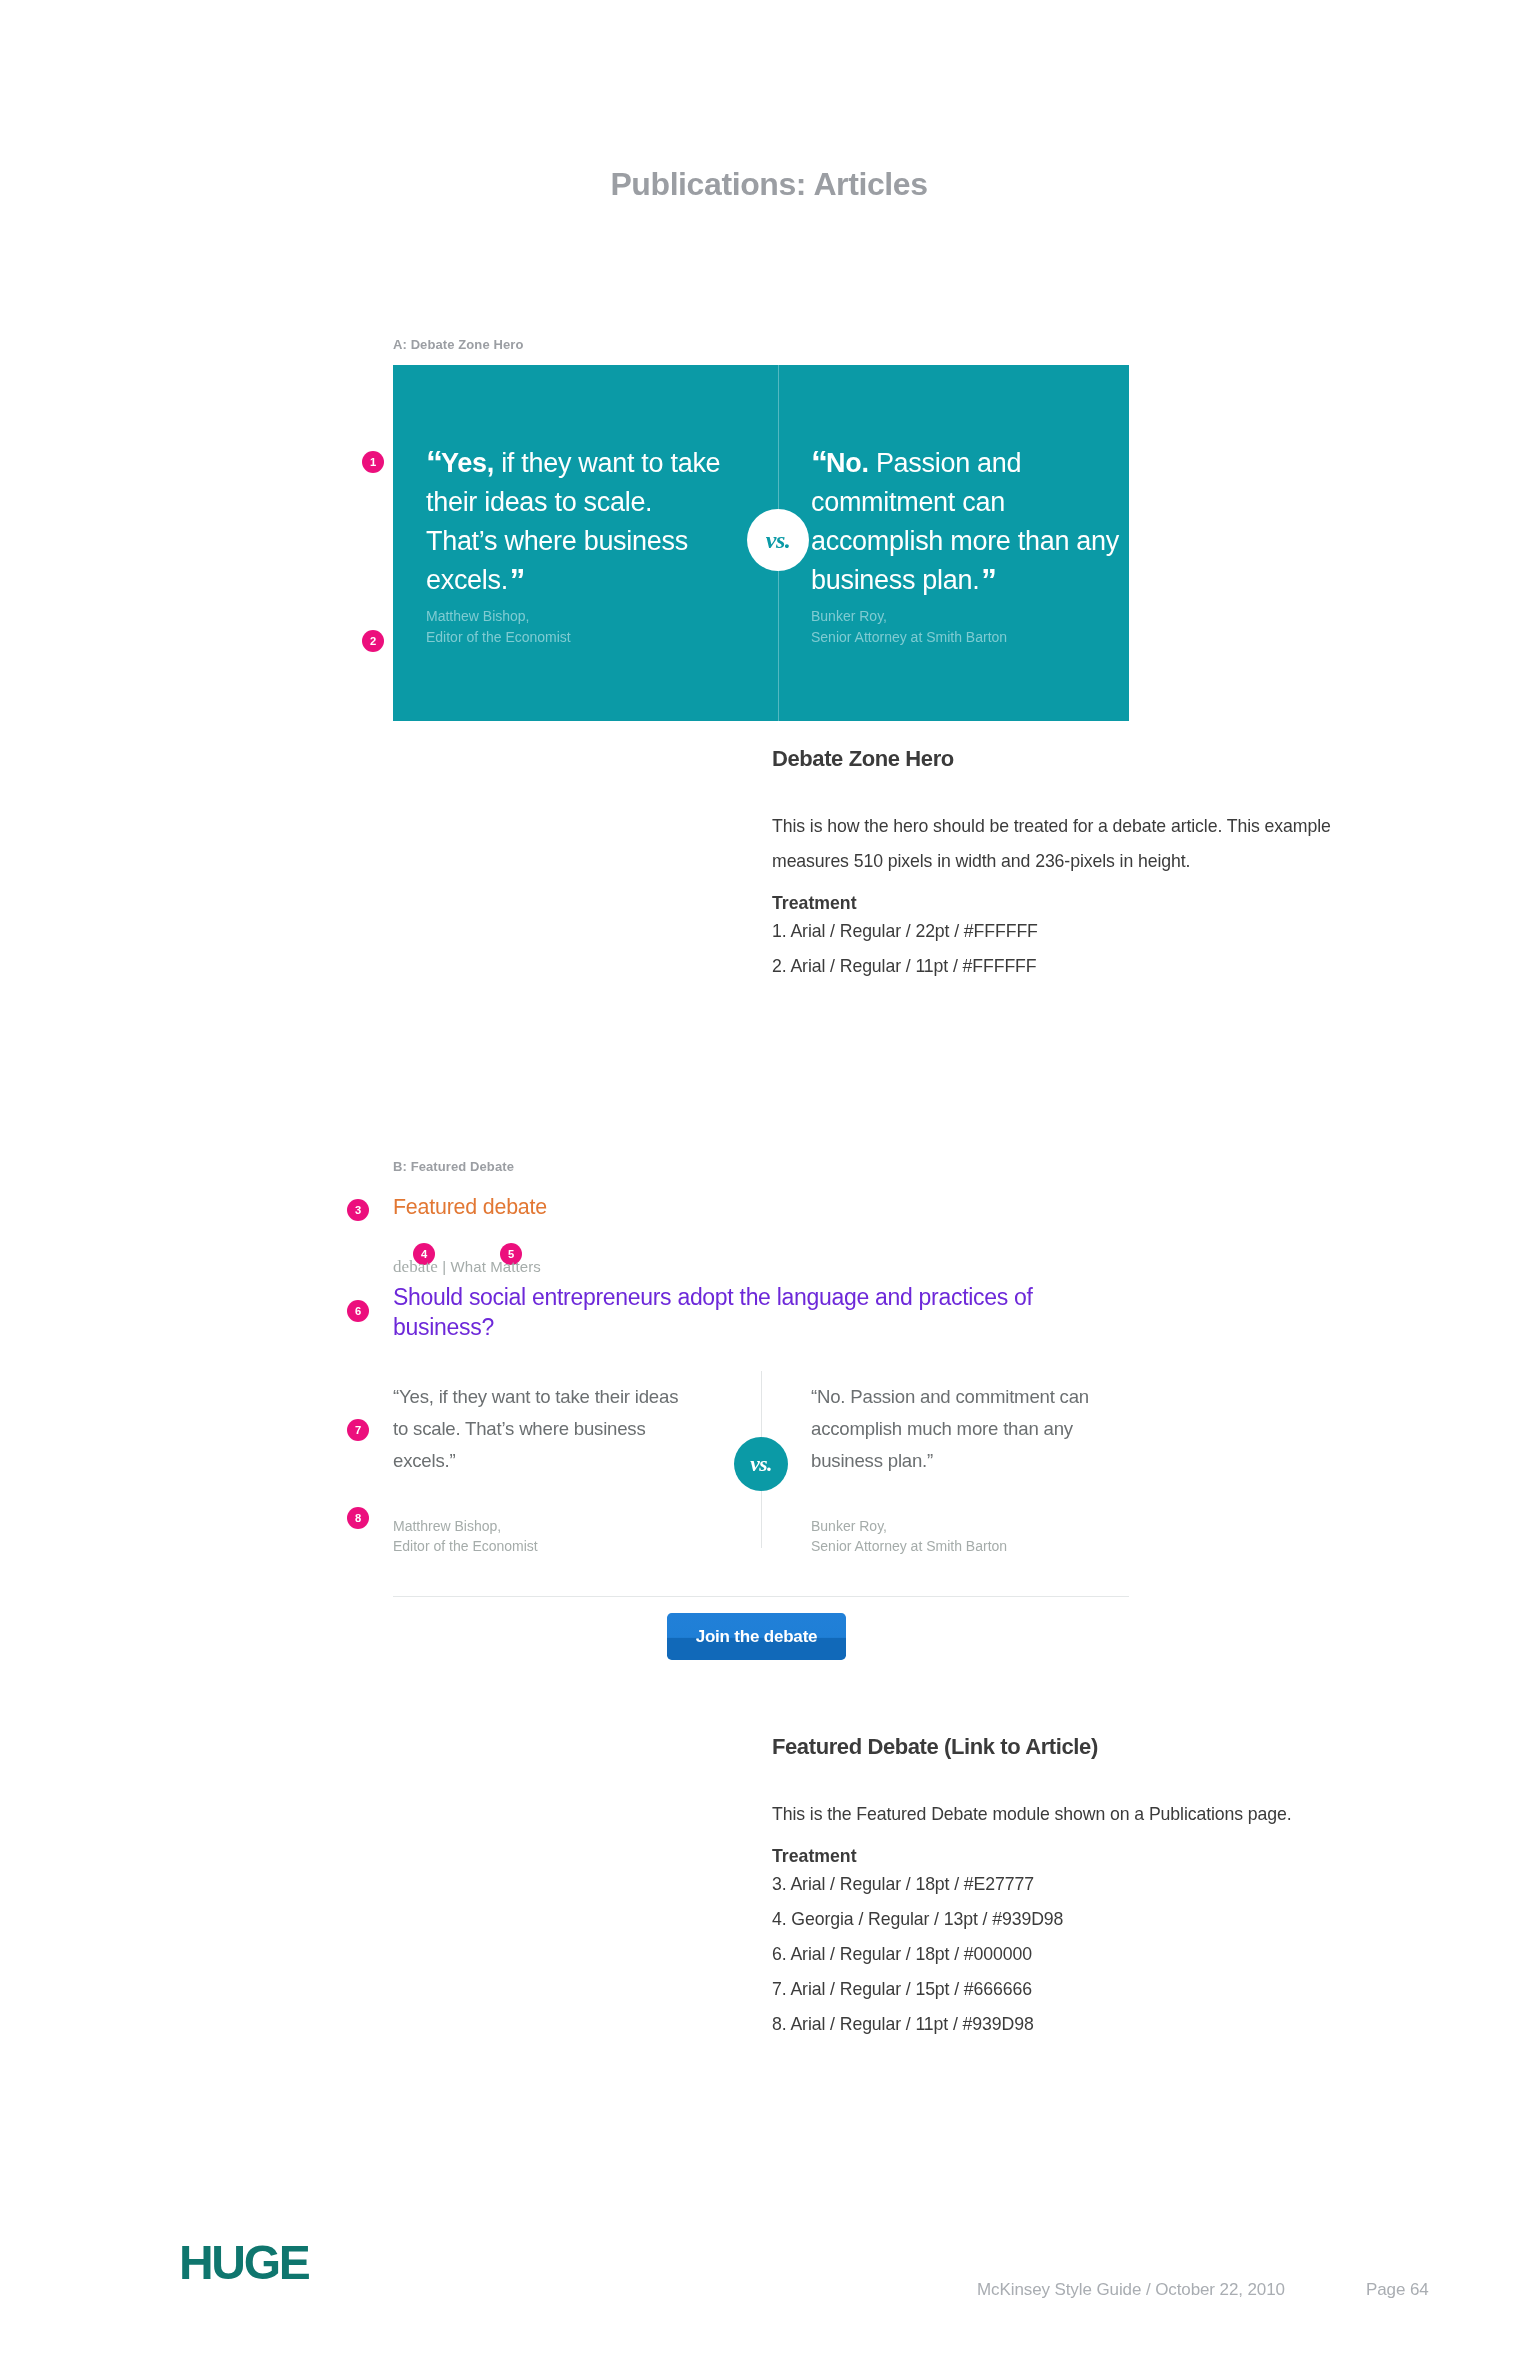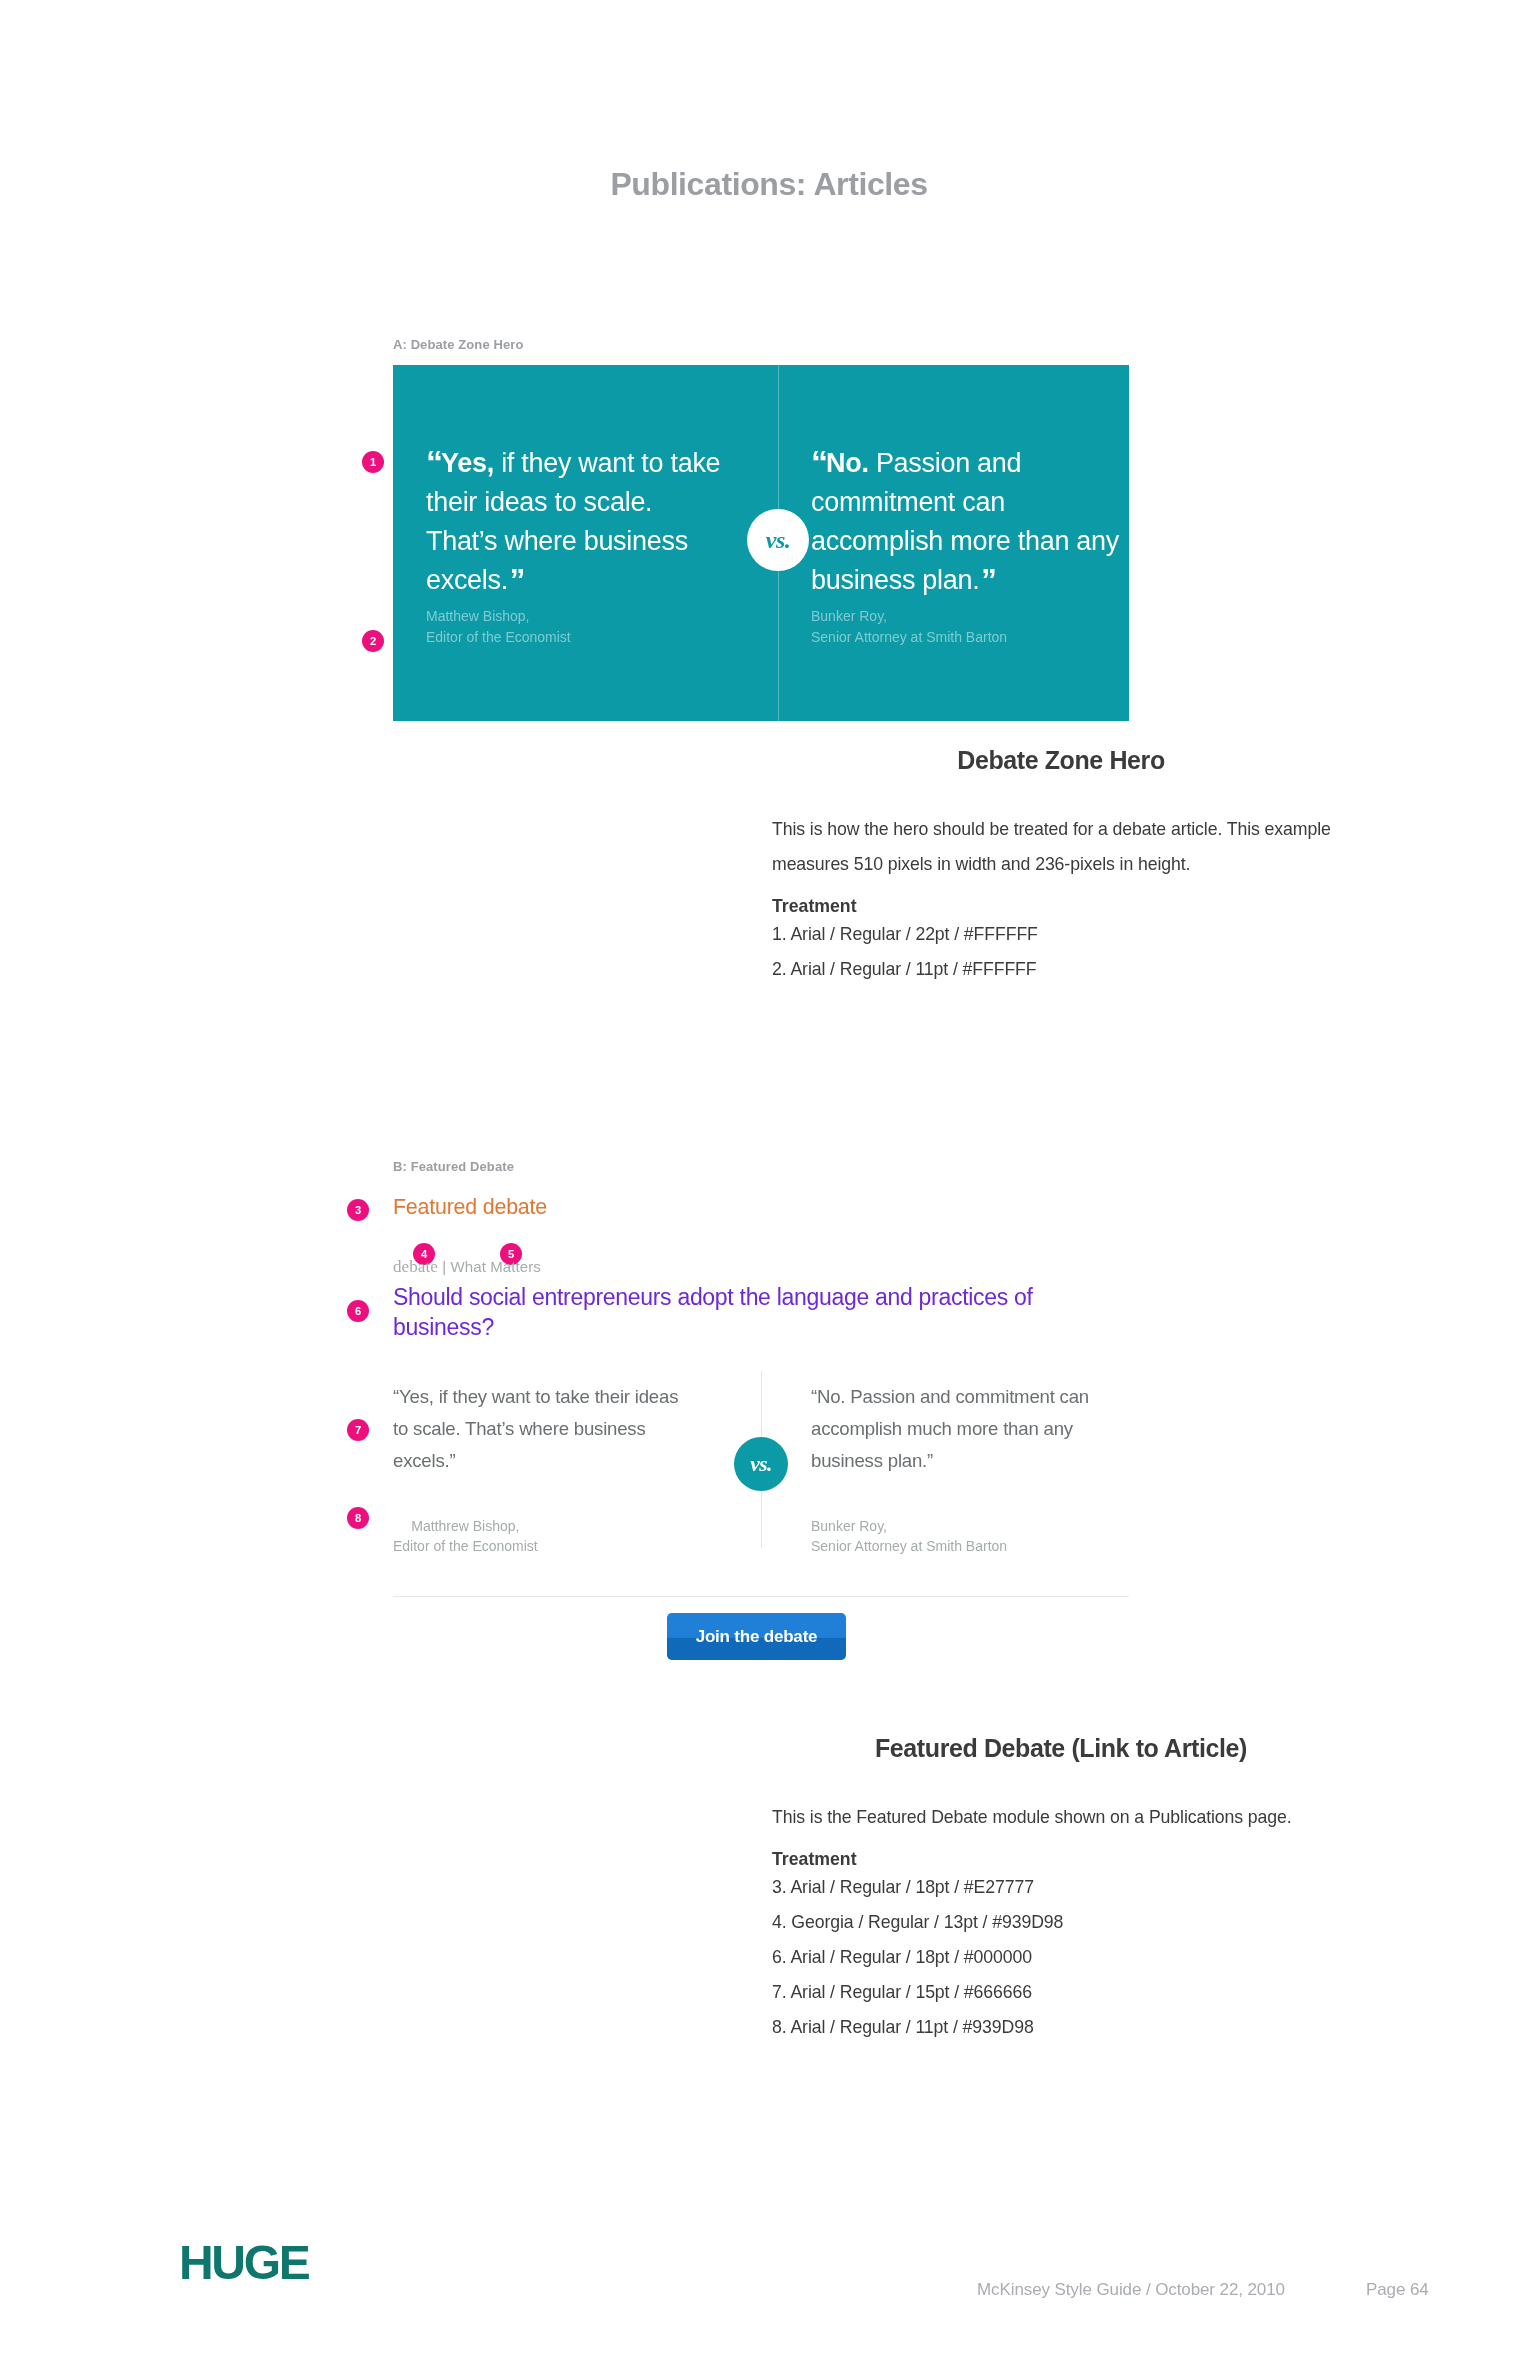--- a/index.html
+++ b/index.html
@@ -166,21 +166,21 @@
     line-height: 32px;
     color: #6b6f71;
     letter-spacing: -0.2px;
   }
   .fd-attrib {
     position: absolute;
     font-size: 14px;
     line-height: 20.5px;
     color: #a5acaa;
   }
-  .fd-attrib.left  { left: 0px;   top: 135px; text-align: center; }
+  .fd-attrib.left  { left: 0px;   top: 135px; }
   .fd-attrib.right { left: 418px; top: 135px; }
 
   .fd-divider {
     position: absolute;
     left: 368px;
     top: -9.3px;
     width: 0.9px;
     height: 177px;
     background: #e2e5e6;
   }
@@ -229,25 +229,24 @@
   }
 
   
   .desc {
     position: absolute;
     left: 772px;
     width: 578px;
   }
   .desc h2 {
     margin: 0 0 37px 0;
-    font-size: 25px;
+    font-size: 22px;
     font-weight: bold;
     color: #3b3b3b;
     letter-spacing: -0.4px;
-    text-align: center;
   }
   .desc p {
     margin: 0;
     font-size: 17.7px;
     line-height: 35px;
     color: #3b3b3b;
     letter-spacing: -0.1px;
   }
   .desc .treatment-title {
     margin-top: 14px;

